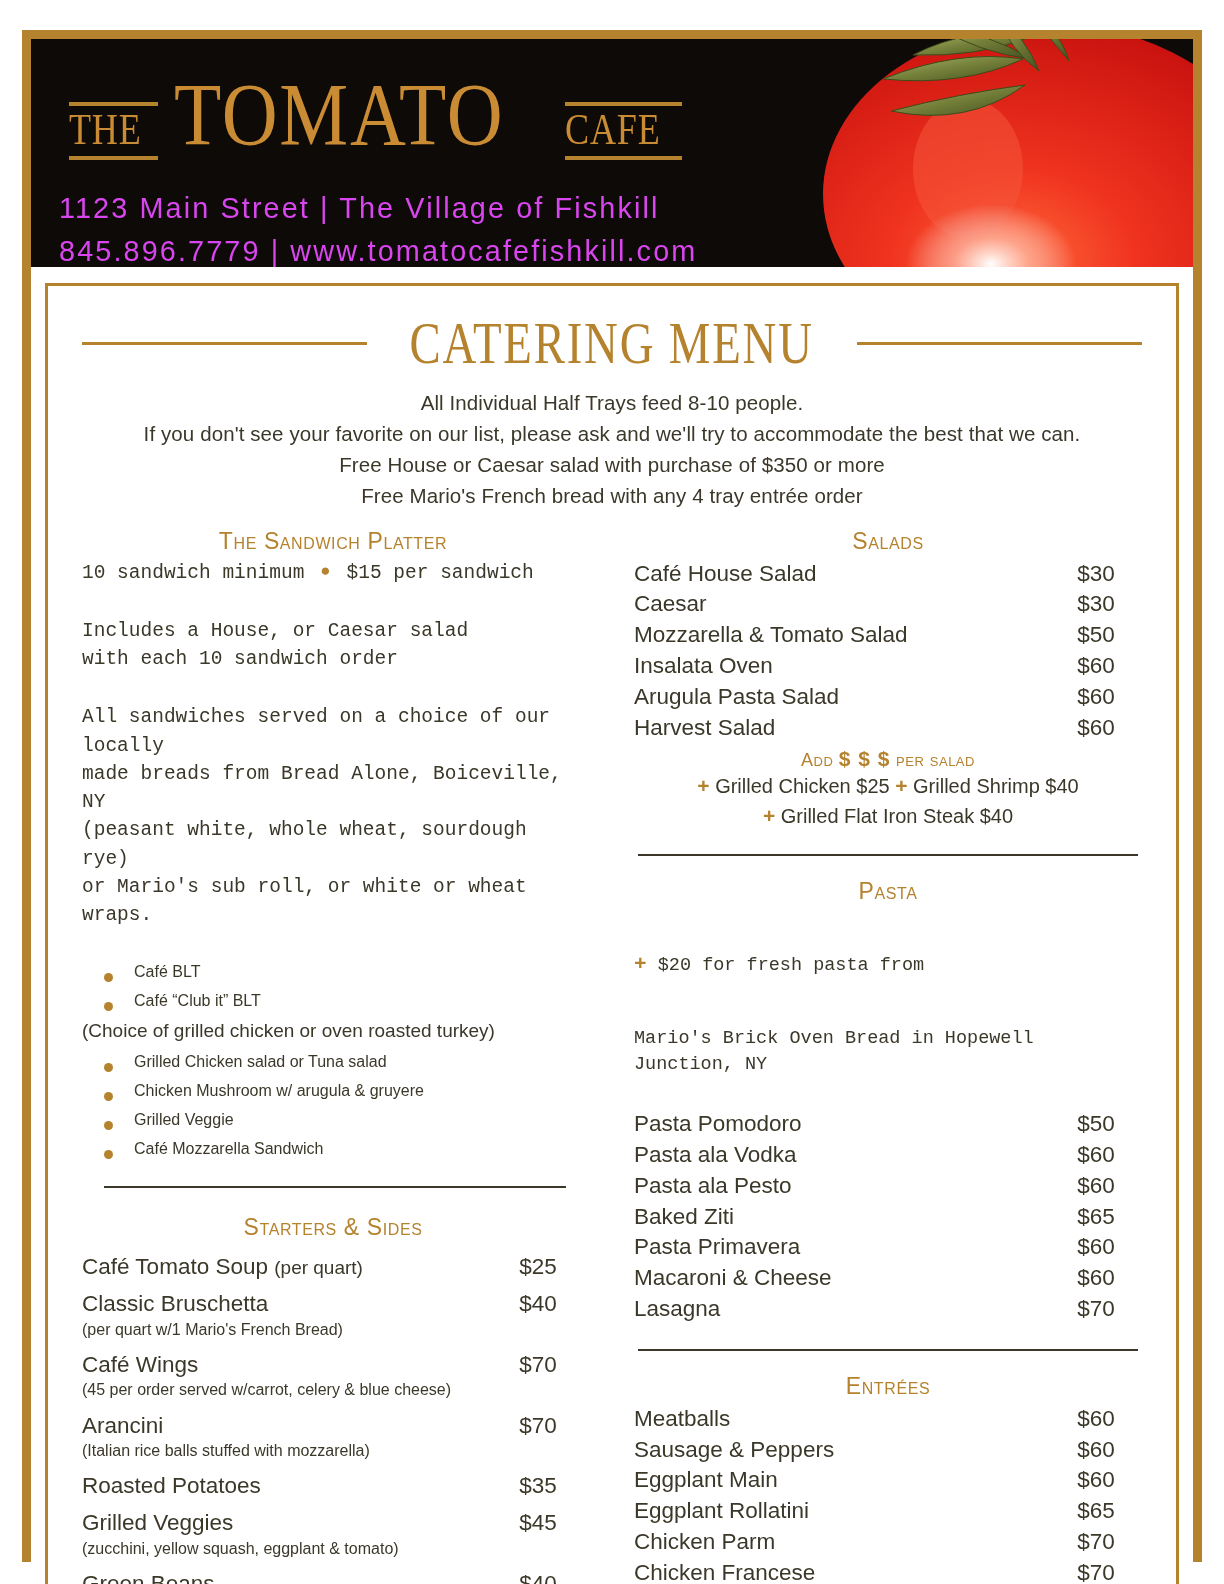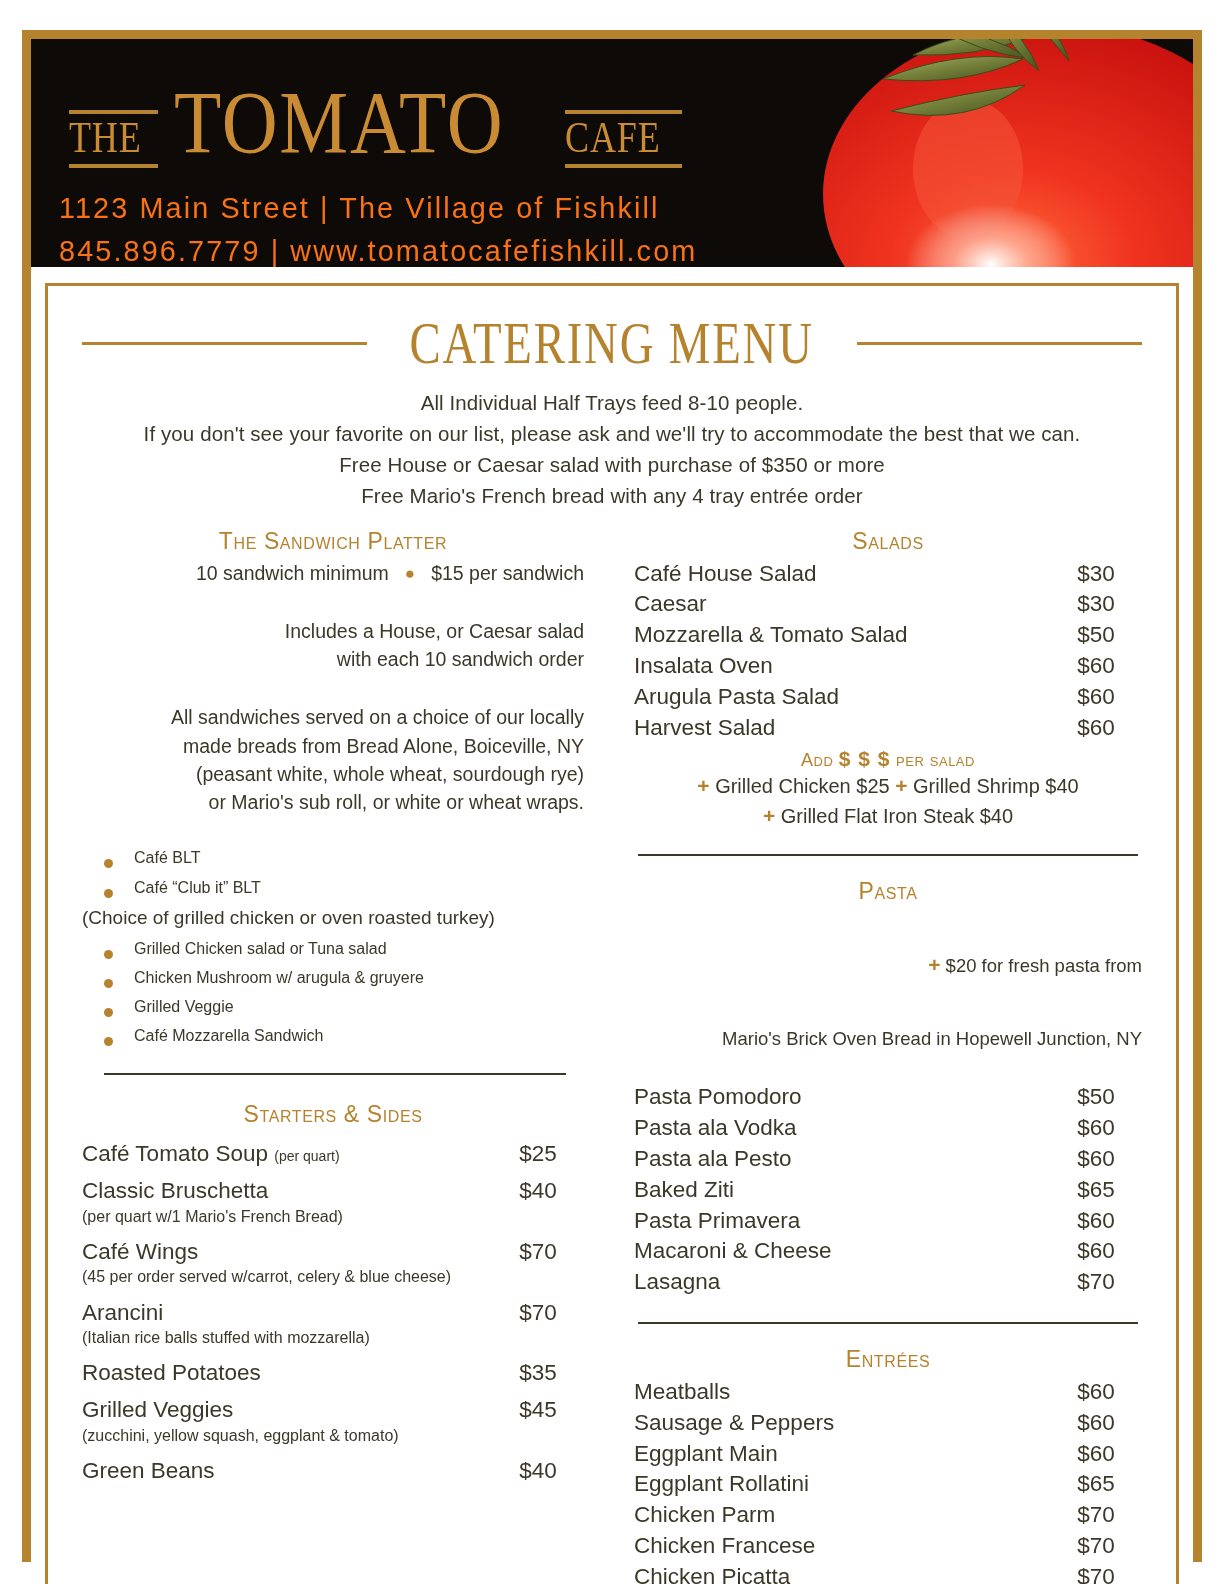--- a/index.html
+++ b/index.html
@@ -32,21 +32,21 @@
     flex: 0 0 auto;
   }
   .tomato-art {
     position: absolute;
     right: -40px; top: -30px;
     width: 470px; height: 330px;
     pointer-events: none;
   }
   .brand {
     position: absolute;
-    left: 28px; top: 44px;
+    left: 28px; top: 36px;
     display: flex;
     align-items: baseline;
     white-space: nowrap;
     text-align: right;
   }
   .word-box {
     position: relative;
     padding: 10px 0 12px 0;
     margin: 0 10px;
   }
@@ -78,21 +78,21 @@
     letter-spacing: 2px;
     line-height: 0.92;
     transform: scaleX(0.88);
     transform-origin: left center;
     display: block;
     margin: 0 6px;
   }
   .addr-lines {
     position: absolute;
     left: 28px; top: 148px;
-    color: #f97316;
+    color: #d946ef;
   }
   .addr-lines div {
     font-family: "Liberation Sans", sans-serif;
     font-size: 30px;
     font-weight: 300;
     letter-spacing: 2.2px;
     line-height: 1.42;
     white-space: nowrap;
     transform: scaleX(0.96);
     transform-origin: left center;
@@ -147,21 +147,21 @@
   .sec-head {
     text-align: center;
     color: #B5822E;
     font-size: 23px;
     font-variant: small-caps;
     letter-spacing: 0.6px;
     font-weight: 400;
     margin-bottom: 4px;
   }
 
-  .centered { text-align: right; color: #3b3829; font-size: 19.5px; font-weight: 300; line-height: 1.45; }
+  .centered { text-align: left; color: #3b3829; font-size: 19.5px; font-weight: 300; line-height: 1.45; font-family: Liberation Mono, monospace; }
   .centered.small { font-size: 18.5px; margin-top: 45px; }
 
   .dotsep { color: #B5822E; font-size: 17px; vertical-align: middle; margin: 0 16px; }
   .spacer-md { height: 30px; }
 
   ul.bullets { list-style: none; margin: 0 0 0 10px; }
   ul.bullets li {
     position: relative;
     padding-left: 42px;
     font-size: 16px;
@@ -192,21 +192,21 @@
   table.price { width: 100%; border-collapse: collapse; }
   table.price td {
     color: #3b3829;
     font-size: 22.5px;
     font-weight: 400;
     padding: 0.5px 0;
     line-height: 1.31;
     vertical-align: baseline;
   }
   table.price td.amt { text-align: center; white-space: nowrap; width: 92px; }
-  table.price td.name .qual { font-size: 14px; font-weight: 300; margin-top: 44px; }
+  table.price td.name .qual { font-size: 19px; font-weight: 300; margin-top: 44px; }
   table.price tr.sub td {
     font-size: 16px;
     font-weight: 300;
     padding-bottom: 4px;
     line-height: 1.2;
   }
   table.price.tight td { font-size: 22.5px; padding: 1px 0; line-height: 1.28; }
   table.price.starters td { font-size: 22.5px; }
   table.price.starters tr.main td { padding-top: 7px; }
 

